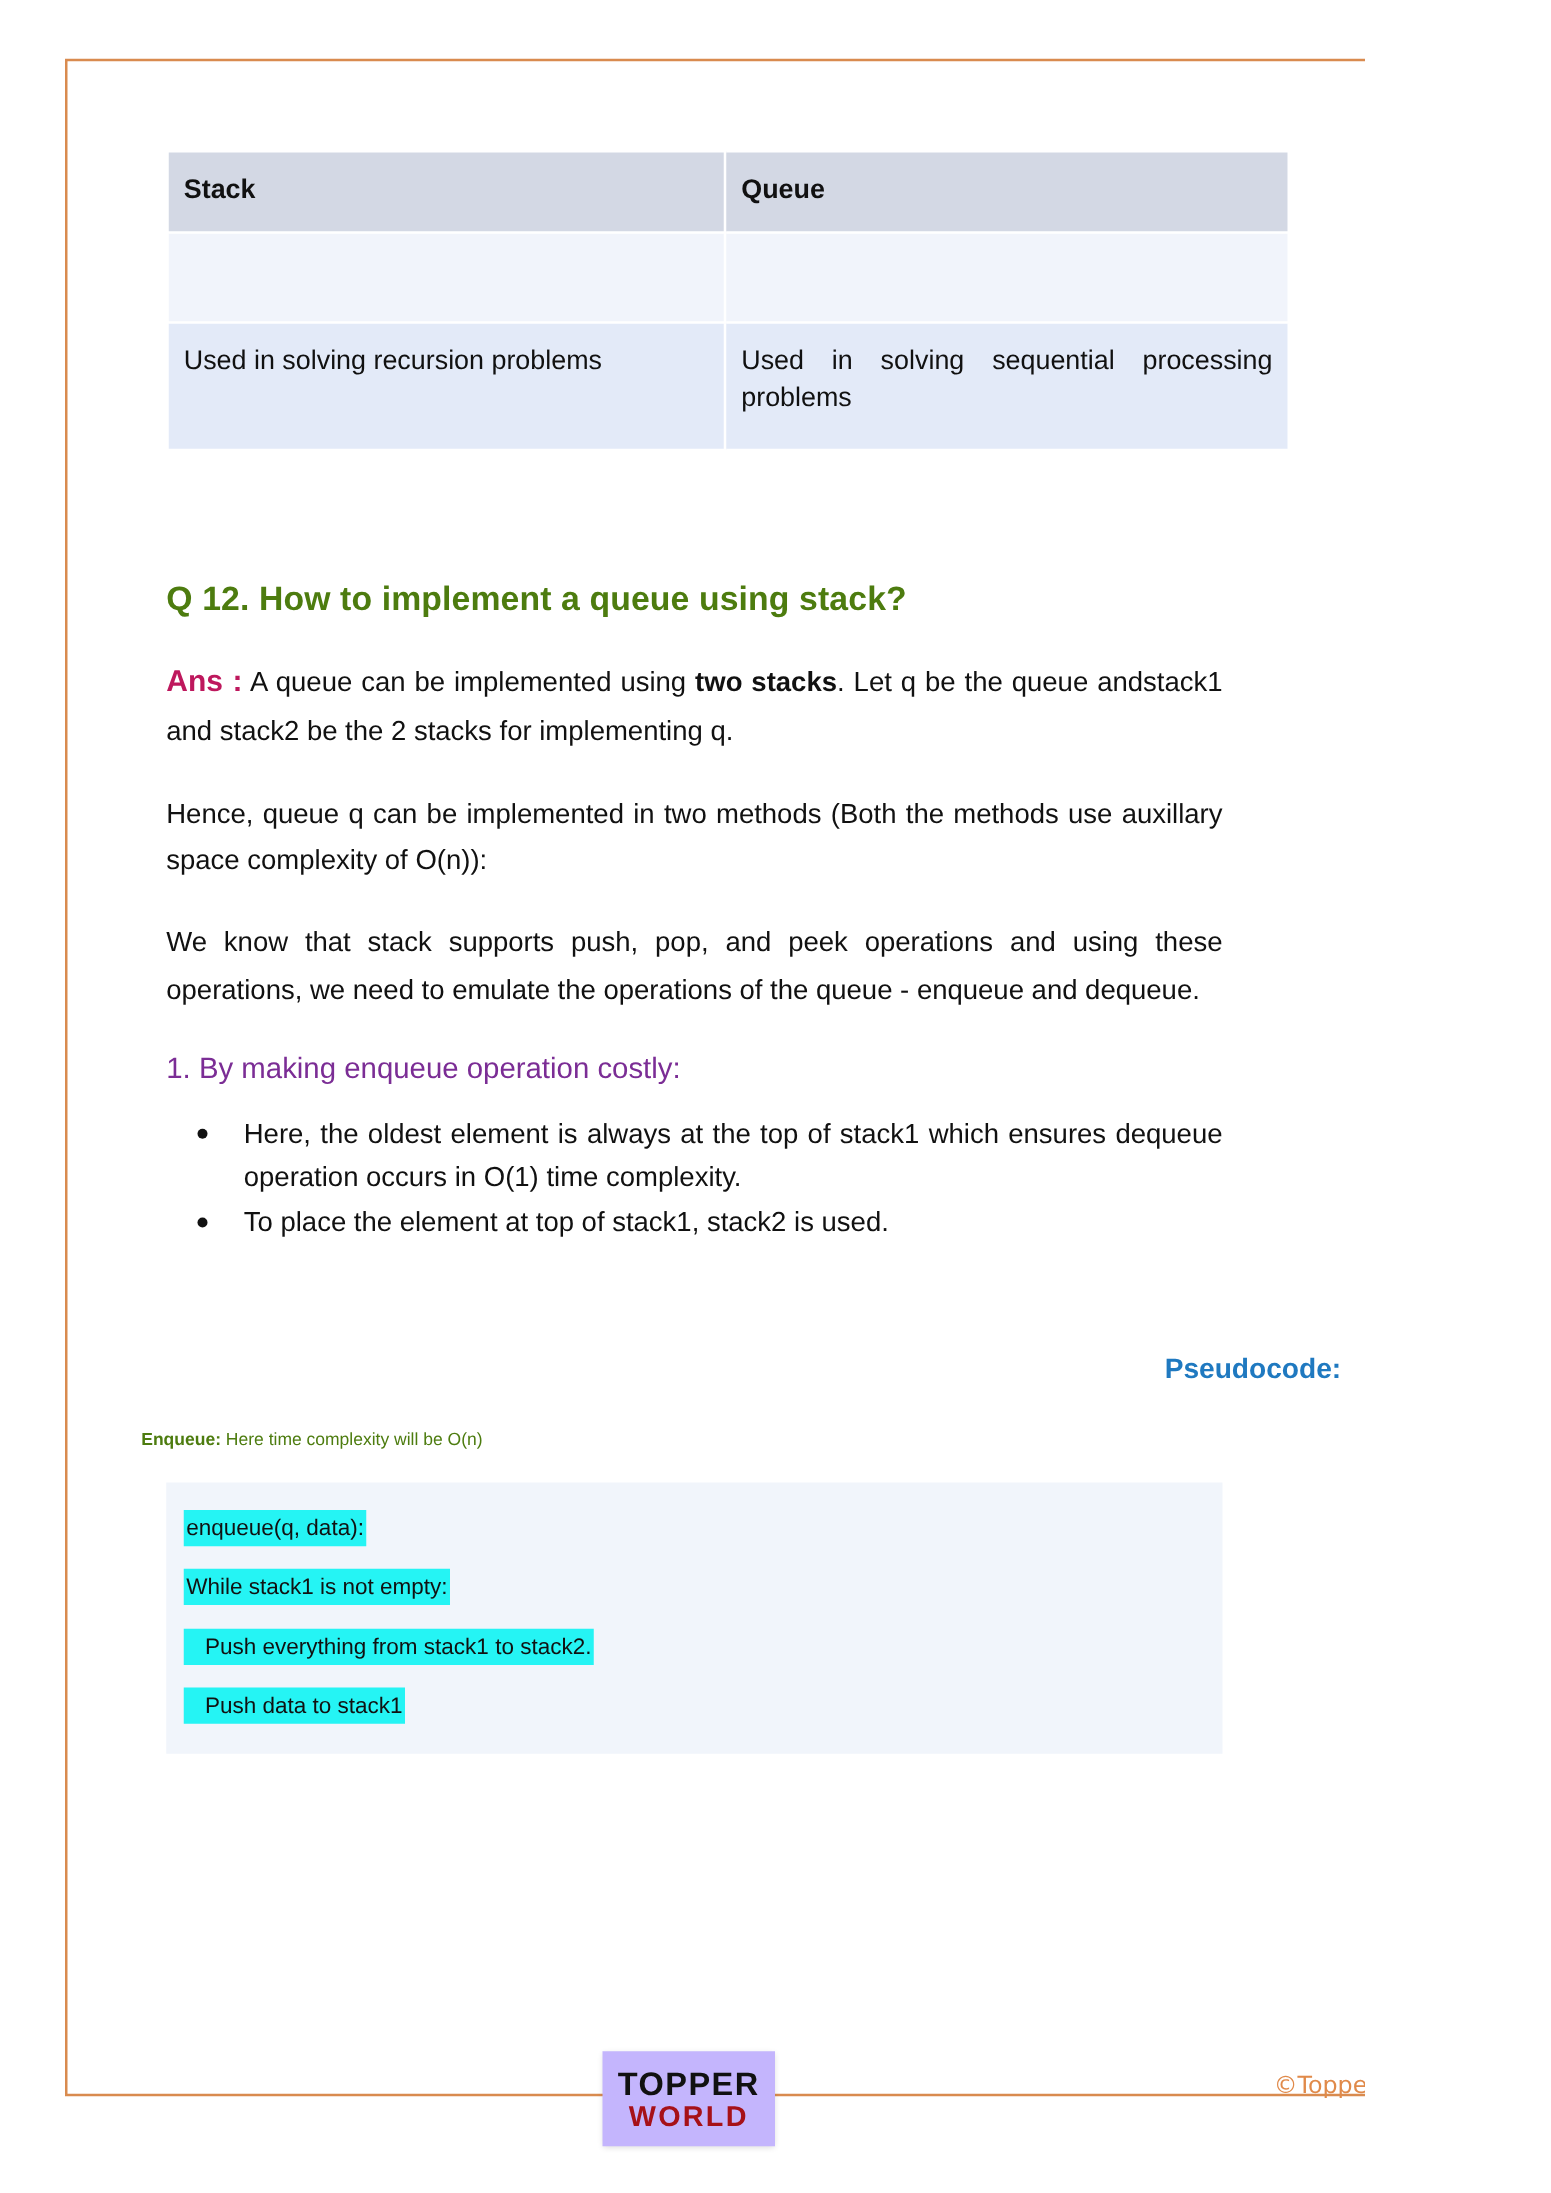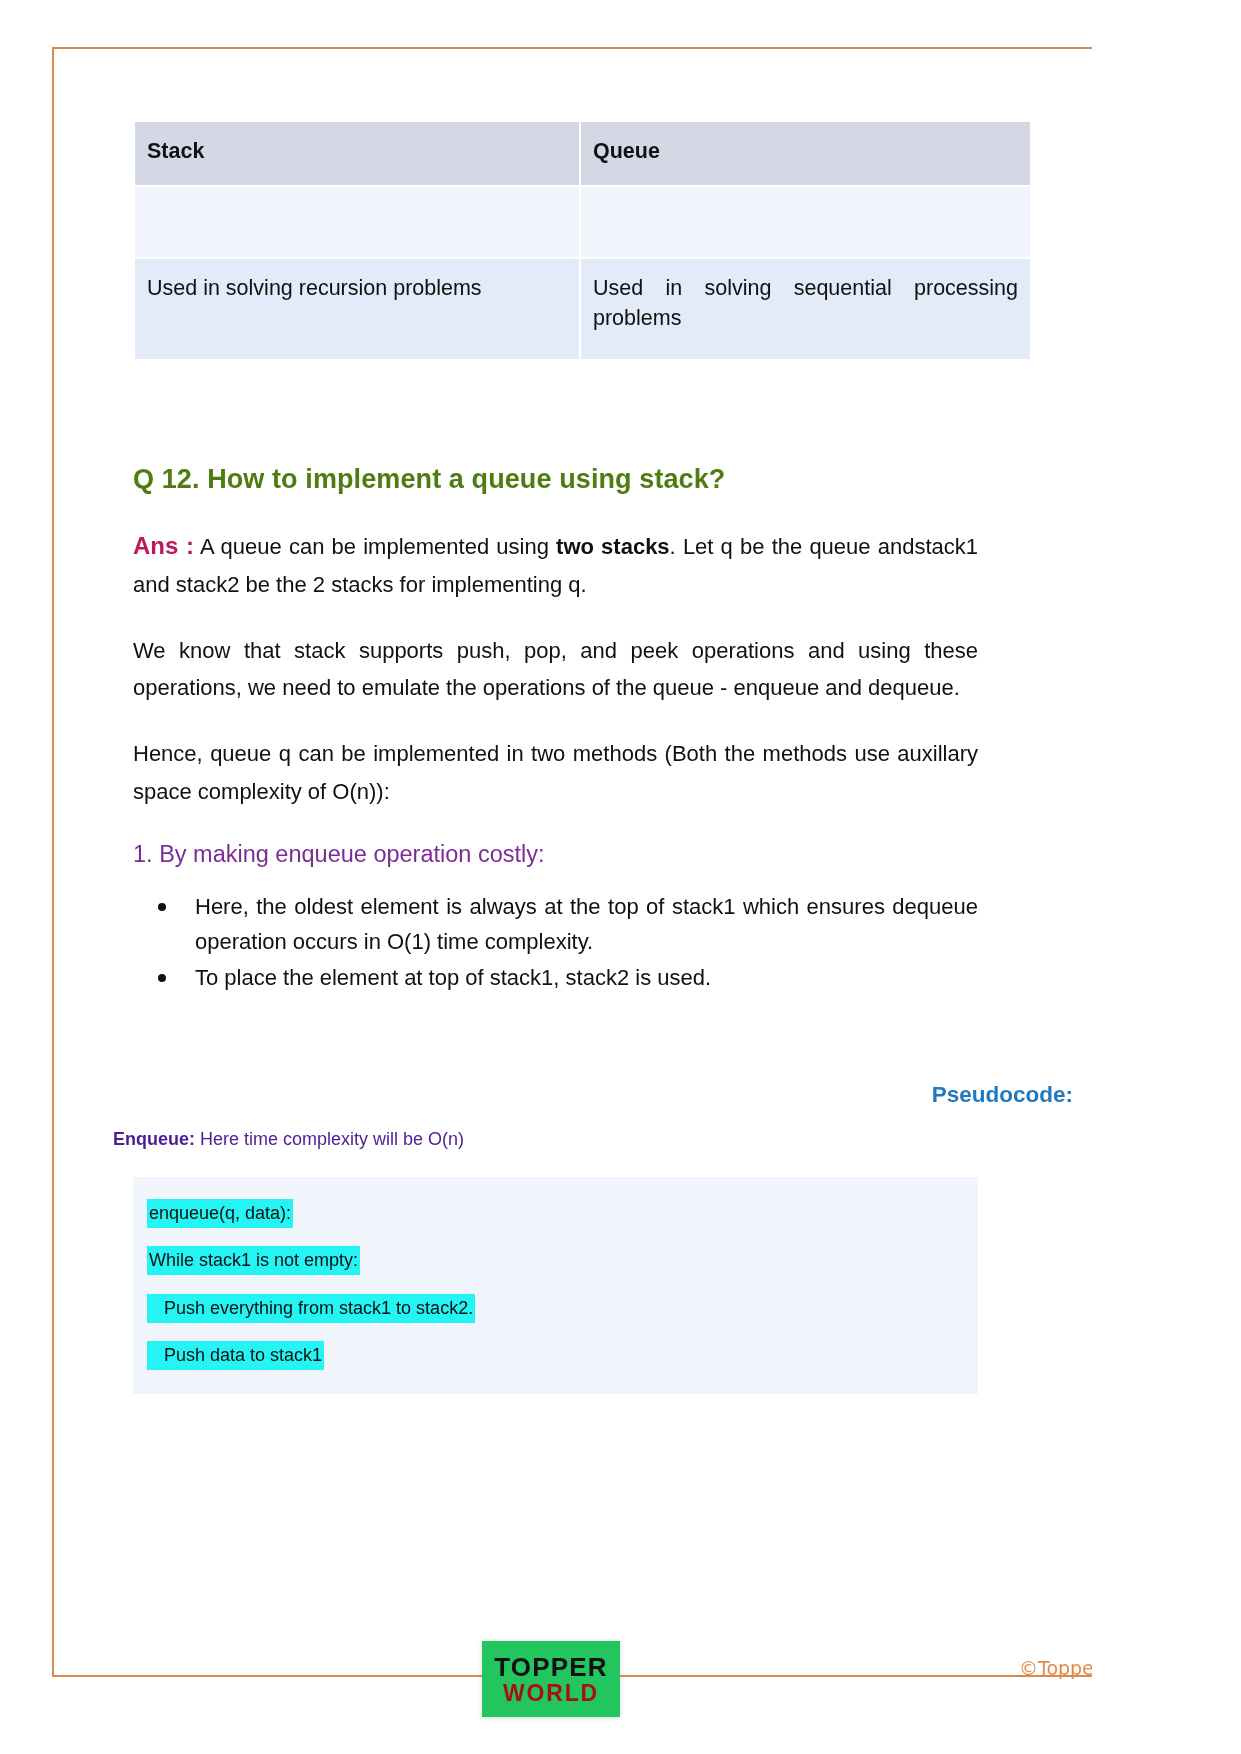--- a/index.html
+++ b/index.html
@@ -140,24 +140,24 @@
 
   .pseudocode-heading {
     margin: 86px 0 0 0;
     font-size: 22.5px;
     font-weight: bold;
     color: #1f79c0;
     text-align: right;
   }
 
   .enqueue-line {
-    margin: 18px 0 0 0;
-    font-size: 18px;
+    margin: 33px 0 0 0;
+    font-size: 14px;
     line-height: 1.5;
-    color: #4c1d95;
+    color: #4d7c0f;
   }
 
   .code-block {
     margin: 24px 0 0 20px;
     width: 845px;
     background: #f1f5fb;
     padding: 20px 0 22px 0;
     box-sizing: border-box;
   }
   .code-line {
@@ -176,21 +176,21 @@
   .code-indent-0 { margin-left: 14px; }
   .code-indent-1 { margin-left: 14px; }
 
   
   .footer-logo {
     position: absolute;
     left: 482px;
     top: 1641px;
     width: 138px;
     height: 76px;
-    background: #22c55e;
+    background: #c4b5fd;
     box-shadow: 0 1px 5px rgba(0,0,0,0.14);
     display: flex;
     flex-direction: column;
     align-items: center;
     justify-content: center;
     padding-top: 2px;
     box-sizing: border-box;
   }
   .logo-top {
     font-size: 26px;
@@ -240,23 +240,23 @@
           <td class="body-cell col-left">Used in solving recursion problems</td>
           <td class="body-cell col-right justify">Used in solving sequential processing problems</td>
         </tr>
       </tbody>
     </table>
 
     <div class="q-heading">Q 12. How to implement a queue using stack?</div>
 
     <p class="para first"><span class="ans-label">Ans :</span><span> A queue can be implemented using </span><span class="bold">two stacks</span><span>. Let q be the queue andstack1 and stack2 be the 2 stacks for implementing q.</span></p>
 
+    <p class="para">Hence, queue q can be implemented in two methods (Both the methods use auxillary space complexity of O(n)):</p>
+
     <p class="para">We know that stack supports push, pop, and peek operations and using these operations, we need to emulate the operations of the queue - enqueue and dequeue.</p>
-
-    <p class="para">Hence, queue q can be implemented in two methods (Both the methods use auxillary space complexity of O(n)):</p>
 
     <div class="sub-heading">1. By making enqueue operation costly:</div>
 
     <ul class="bullets">
       <li>Here, the oldest element is always at the top of stack1 which ensures dequeue operation occurs in O(1) time complexity.</li>
       <li>To place the element at top of stack1, stack2 is used.</li>
     </ul>
 
     <div class="pseudocode-heading">Pseudocode:</div>
 

